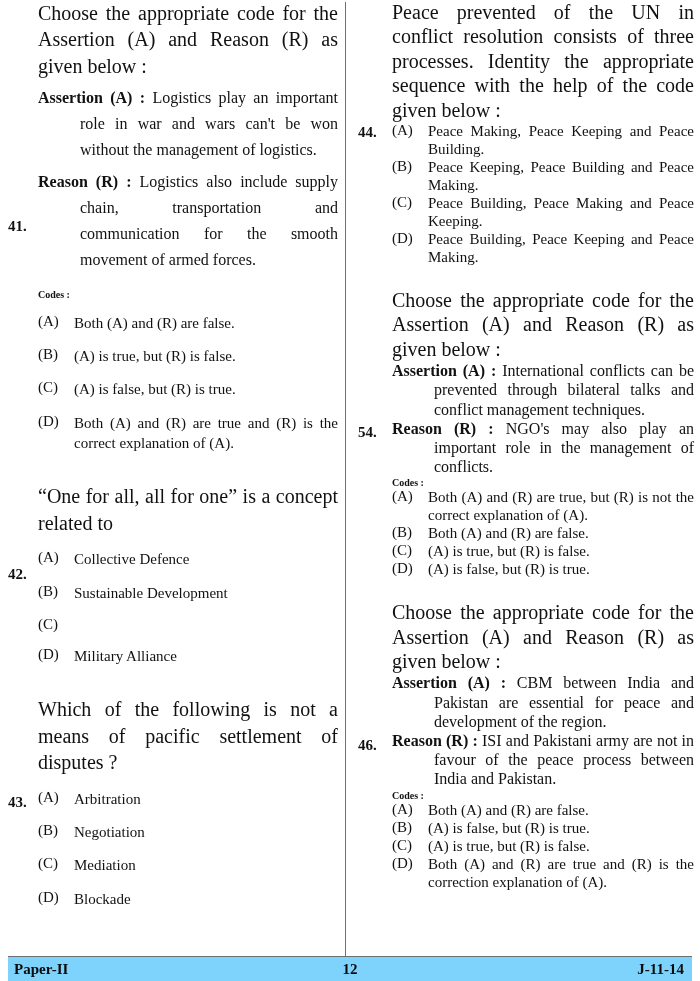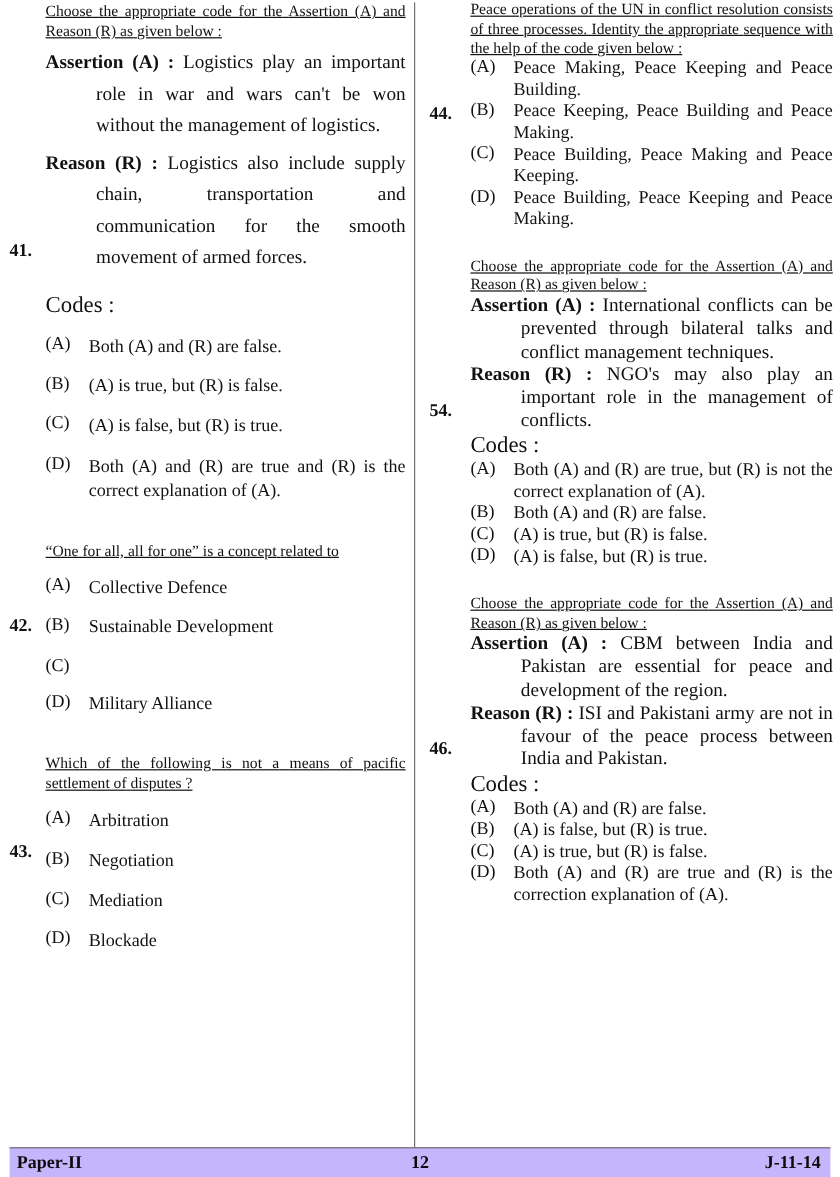--- a/index.html
+++ b/index.html
@@ -66,22 +66,21 @@
   .col-right .q-num { width: 34px; }
 
   .q-body {
     flex: 1 1 auto;
     min-width: 0;
   }
 
   .stem {
     text-align: justify;
     text-justify: inter-word;
-    font-size: 13px;
-    text-decoration: underline;
+    font-size: 20px;
   }
   .col-left .stem  { line-height: 1.32; }
   .col-right .stem { line-height: 1.22; }
 
   
   .stem > .lastline { text-align: left; }
 
   
   .ar {
     font-size: 16px;
@@ -89,22 +88,22 @@
     text-justify: inter-word;
     padding-left: 42px;
     text-indent: -42px;
   }
   .col-left .ar  { line-height: 1.62; margin-top: 6px; }
   .col-right .ar { line-height: 1.20; margin-top: 0px; }
 
   .ar .lbl { font-weight: bold; }
 
   .codes-label {
-    font-size: 19px;
-    font-weight: normal;
+    font-size: 10px;
+    font-weight: bold;
   }
   .col-left .codes-label  { margin-top: 16px; }
   .col-right .codes-label { margin-top: 1px; }
 
   
   .opts { font-size: 15px; }
   .opt {
     display: flex;
     align-items: flex-start;
   }
@@ -126,21 +125,21 @@
   .gap-md { height: 22px; }
   .gap-lg { height: 30px; }
 
   
   .footer {
     position: absolute;
     left: 8px;
     top: 956px;
     width: 684px;
     height: 25px;
-    background: #c4b5fd;
+    background: #7dd3fc;
     display: flex;
     align-items: center;
     border-top: 1px solid #6e6e6e;
   }
   .footer-left,
   .footer-center,
   .footer-right {
     font-weight: bold;
     font-size: 15px;
     color: #0b0b0b;
@@ -268,21 +267,21 @@
 
     </div>
 
     <div class="col col-right">
 
       <div class="q">
         <div class="q-row">
           <div class="q-num">44.</div>
           <div class="q-body">
             <div class="stem">
-              <span>Peace operations of the UN in</span>
+              <span>Peace prevented of the UN in</span>
               <span>conflict resolution consists of three</span>
               <span>processes. Identity the appropriate</span>
               <span>sequence with the help of the code</span>
               <span class="lastline">given below :</span>
             </div>
 
             <div class="opts">
               <div class="opt">
                 <span class="opt-key">(A)</span>
                 <span class="opt-txt">Peace Making, Peace Keeping and Peace Building.</span>

